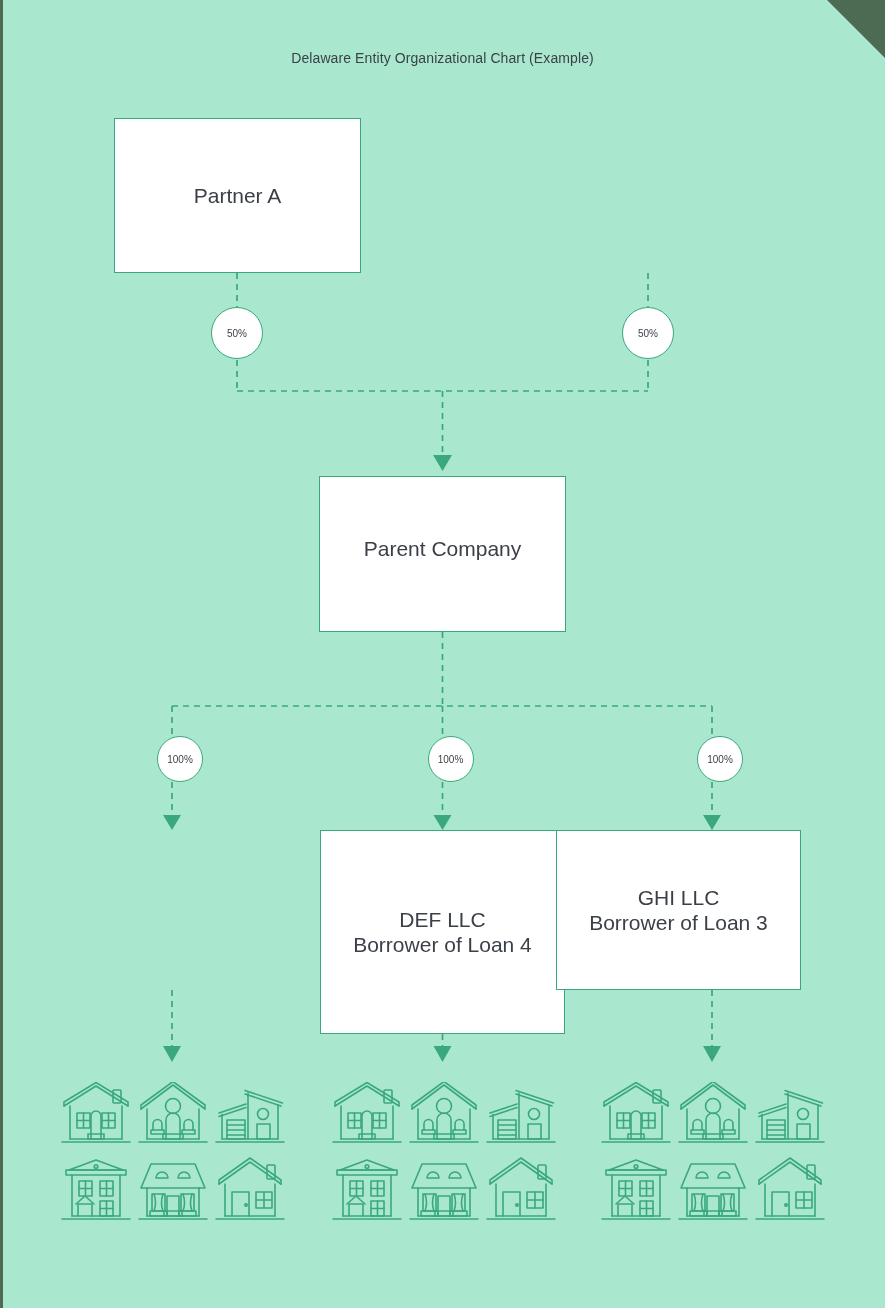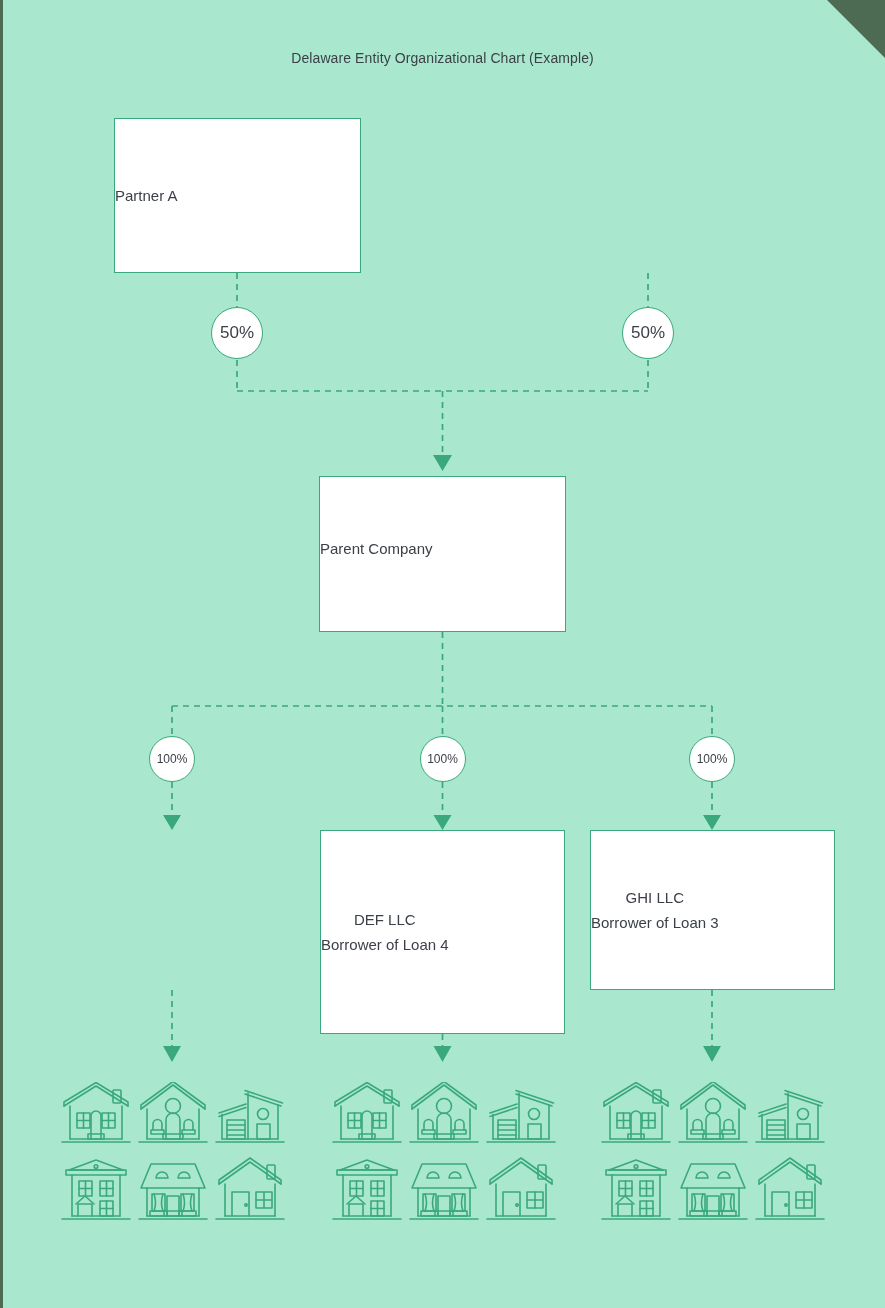--- a/index.html
+++ b/index.html
@@ -27,39 +27,39 @@
   #chart-title{
     position:absolute;left:0;top:50px;width:885px;
     text-align:center;
     font-size:14px;color:#3b3f47;letter-spacing:.1px;
   }
   .node-box{
     position:absolute;
     background:#ffffff;
     border:1.6px solid #3aa87c;
     box-sizing:border-box;
-    display:flex;align-items:center;justify-content:flex-start;
+    display:flex;align-items:center;justify-content:center;
     text-align:center;
     color:#3b3f47;
-    font-size:15px;
+    font-size:21px;
     line-height:25px;
   }
   .node-box .box-text{display:block;}
   .badge{
     position:absolute;
     background:#ffffff;
     border:1.6px solid #3aa87c;
     border-radius:50%;
     box-sizing:border-box;
     display:flex;align-items:center;justify-content:center;
     color:#3b3f47;
     z-index:5;
   }
-  .badge-50{width:52px;height:52px;font-size:17px;}
-  .badge-100{width:46px;height:46px;font-size:12px;}
+  .badge-50{width:52px;height:52px;font-size:10px;}
+  .badge-100{width:46px;height:46px;font-size:10px;margin-left:8px;}
   #edges{position:absolute;left:0;top:0;width:885px;height:1308px;}
   .house-group{position:absolute;}
   .house-row{display:flex;}
   .house-cell{width:77px;height:78px;display:flex;align-items:flex-end;justify-content:center;}
   .house-cell svg{display:block;}
 </style>
 </head>
 <body>
 
 <div id="page">
@@ -141,21 +141,21 @@
   </div>
 
 
   <div class="node-box" style="left:320px;top:830px;width:245px;height:204px;">
     <span>
       <span class="box-text">DEF LLC</span>
       <span class="box-text">Borrower of Loan 4</span>
     </span>
   </div>
 
-  <div class="node-box" style="left:590px;top:830px;width:245px;height:160px;">
+  <div class="node-box" style="left:556px;top:830px;width:245px;height:160px;">
     <span>
       <span class="box-text">GHI LLC</span>
       <span class="box-text">Borrower of Loan 3</span>
     </span>
   </div>
 
   <div class="house-group" id="houses-abc" style="left:57px;top:1068px;">
       <div class="house-row">
         <div class="house-cell" title="ABC LLC">
     <svg width="70" height="64" viewBox="0 0 70 64">

